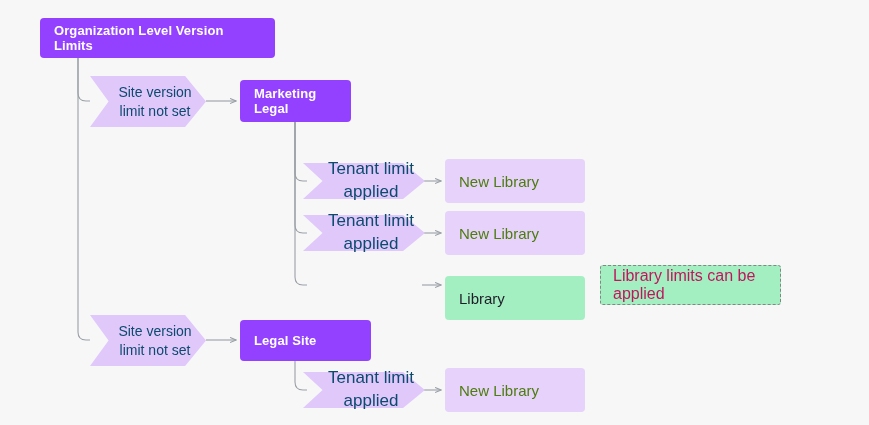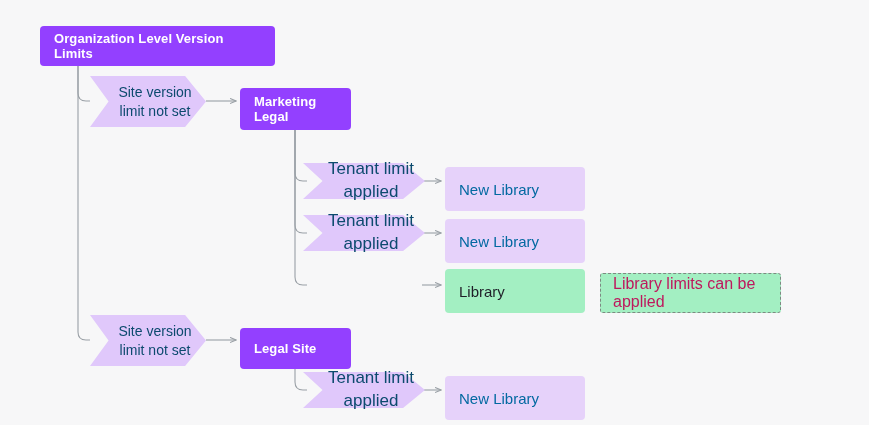--- a/index.html
+++ b/index.html
@@ -35,21 +35,20 @@
   .node {
     position: absolute;
     box-sizing: border-box;
     display: flex;
     align-items: center;
   }
 
   
   .rect {
     border-radius: 4px;
-    margin-top: 8px;
   }
   .rect .label {
     display: block;
     width: 100%;
   }
 
   
   .rect.primary {
     background: #9340FF;
   }
@@ -59,21 +58,21 @@
     font-size: 13px;
     letter-spacing: 0.1px;
     padding: 0 14px;
   }
 
   
   .rect.lavender {
     background: #E6D2FA;
   }
   .rect.lavender .label {
-    color: #0369a1;
+    color: #4d7c0f;
     font-size: 15px;
     font-weight: 400;
     padding: 0 14px;
   }
 
   
   .rect.green {
     background: #A3EFC2;
   }
   .rect.green .label {
@@ -194,37 +193,37 @@
   </div>
 
   <div class="chevron lavender small" style="left:303px; top:215px; width:122px; height:36px;">
     <span class="shape"></span>
     <span class="label">Tenant limit applied</span>
   </div>
   <div class="node rect lavender" style="left:445px; top:211px; width:140px; height:44px;">
     <span class="label">New  Library</span>
   </div>
 
-  <div class="node rect green" style="left:445px; top:261px; width:140px; height:44px;">
+  <div class="node rect green" style="left:445px; top:276px; width:140px; height:44px;">
     <span class="label">Library</span>
   </div>
 
   <div class="node rect note" style="left:600px; top:265px; width:181px; height:40px;">
     <span class="label">Library limits can be applied</span>
   </div>
 
   <div class="chevron lavender big" style="left:90px; top:315px; width:116px; height:51px;">
     <span class="shape"></span>
     <span class="label">
       <span>Site version</span><br>
       <span>limit not set</span>
     </span>
   </div>
 
-  <div class="node rect primary" style="left:240px; top:320px; width:111px; height:41px;">
+  <div class="node rect primary" style="left:240px; top:320px; width:131px; height:41px;">
     <span class="label">Legal Site</span>
   </div>
 
   <div class="chevron lavender small" style="left:303px; top:372px; width:122px; height:36px;">
     <span class="shape"></span>
     <span class="label">Tenant limit applied</span>
   </div>
   <div class="node rect lavender" style="left:445px; top:368px; width:140px; height:44px;">
     <span class="label">New  Library</span>
   </div>

